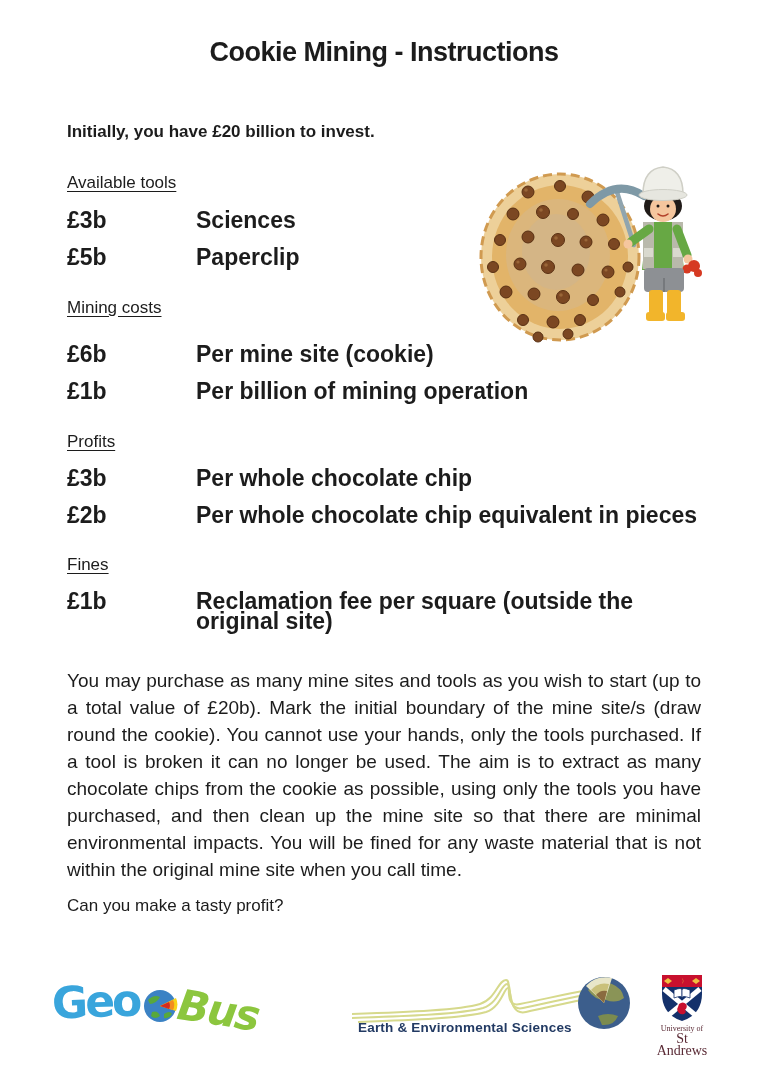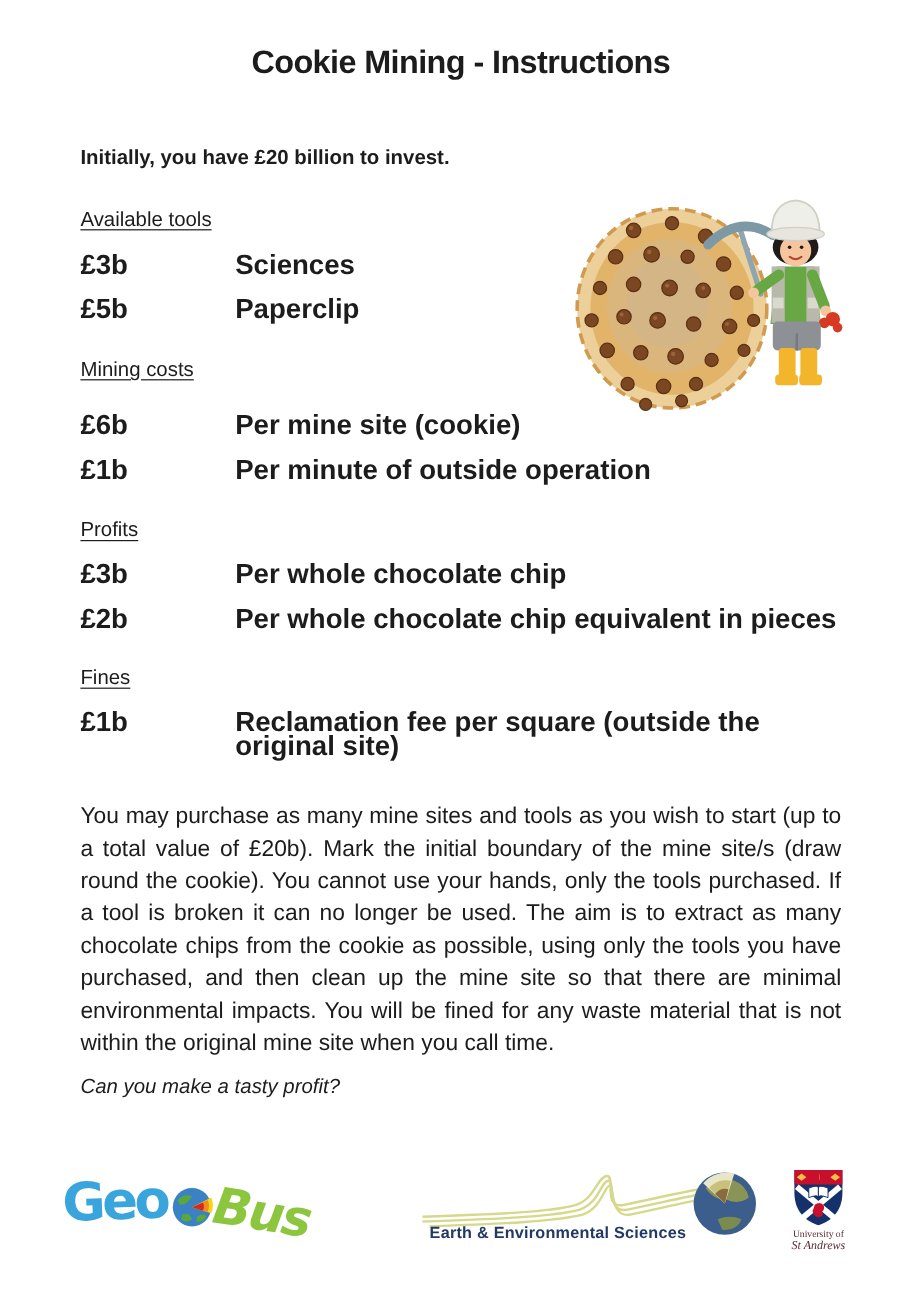--- a/index.html
+++ b/index.html
@@ -53,21 +53,20 @@
   .body-par {
     margin-top: 36px;
     font-size: 19px;
     line-height: 27px;
     text-align: justify;
   }
   .question {
     margin-top: 9px;
     font-size: 17px;
     line-height: 27px;
-    font-style: italic;
   }
 
   
   .illo {
     position: absolute;
     left: 468px;
     top: 152px;
     width: 260px;
     height: 205px;
   }
@@ -98,21 +97,21 @@
 
   .ees { position: absolute; left: 350px; top: 8px; width: 290px; height: 90px; }
   .ees .ees-label {
     position: absolute; left: 8px; top: 52px;
     font-size: 13.5px; font-weight: bold;
     letter-spacing: 0.2px;
   }
 
   .crest { position: absolute; left: 650px; top: 14px; width: 64px; text-align: center; }
   .crest .crest-line1 { font-size: 8px;  line-height: 9px;  font-family: "Liberation Serif", serif; }
-  .crest .crest-line2 { font-size: 10px; line-height: 12px; font-family: "Liberation Serif", serif; font-style: italic; }
+  .crest .crest-line2 { font-size: 14px; line-height: 12px; font-family: "Liberation Serif", serif; }
 </style>
 </head>
 <body>
 
 <div class="page">
   <div class="content">
 
     <h1 class="title">Cookie Mining - Instructions</h1>
 
     <p class="intro">Initially, you have £20 billion to invest.</p>
@@ -127,21 +126,21 @@
       <span class="desc-col">Paperclip</span>
     </div>
 
     <p class="sec-h mt-31">Mining costs</p>
     <div class="price-row mt-26">
       <span class="price-col">£6b</span>
       <span class="desc-col">Per mine site (cookie)</span>
     </div>
     <div class="price-row mt-17">
       <span class="price-col">£1b</span>
-      <span class="desc-col">Per minute of outside operation</span>
+      <span class="desc-col">Per billion of mining operation</span>
     </div>
 
     <p class="sec-h mt-31">Profits</p>
     <div class="price-row mt-16">
       <span class="price-col">£3b</span>
       <span class="desc-col">Per whole chocolate chip</span>
     </div>
     <div class="price-row mt-17">
       <span class="price-col">£2b</span>
       <span class="desc-col">Per whole chocolate chip equivalent in pieces</span>

